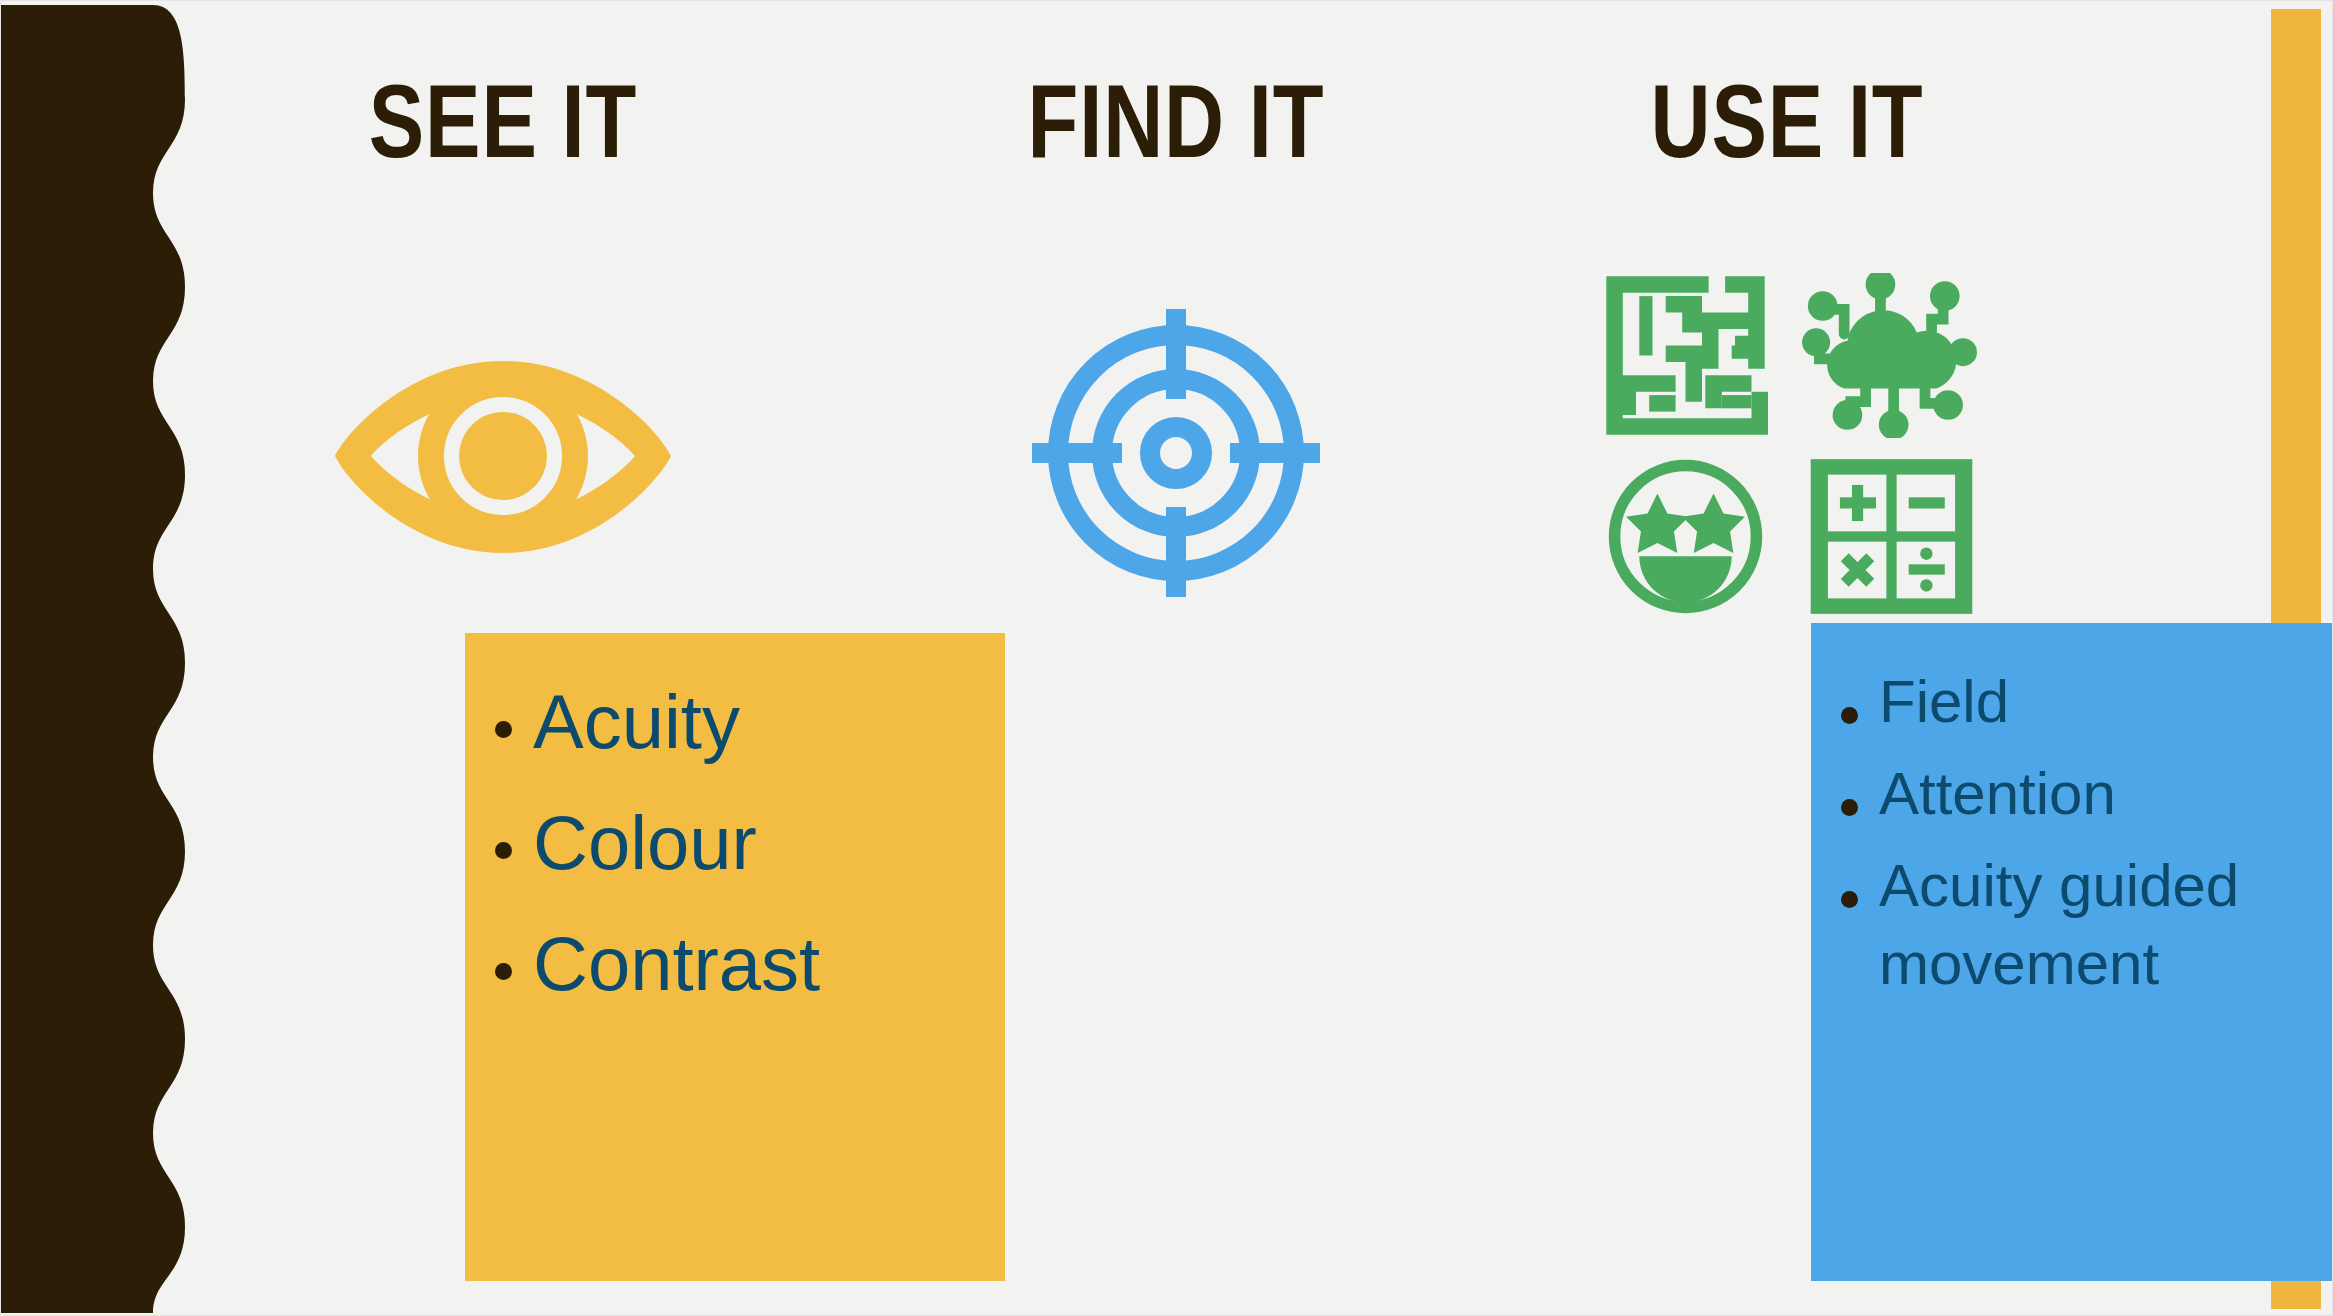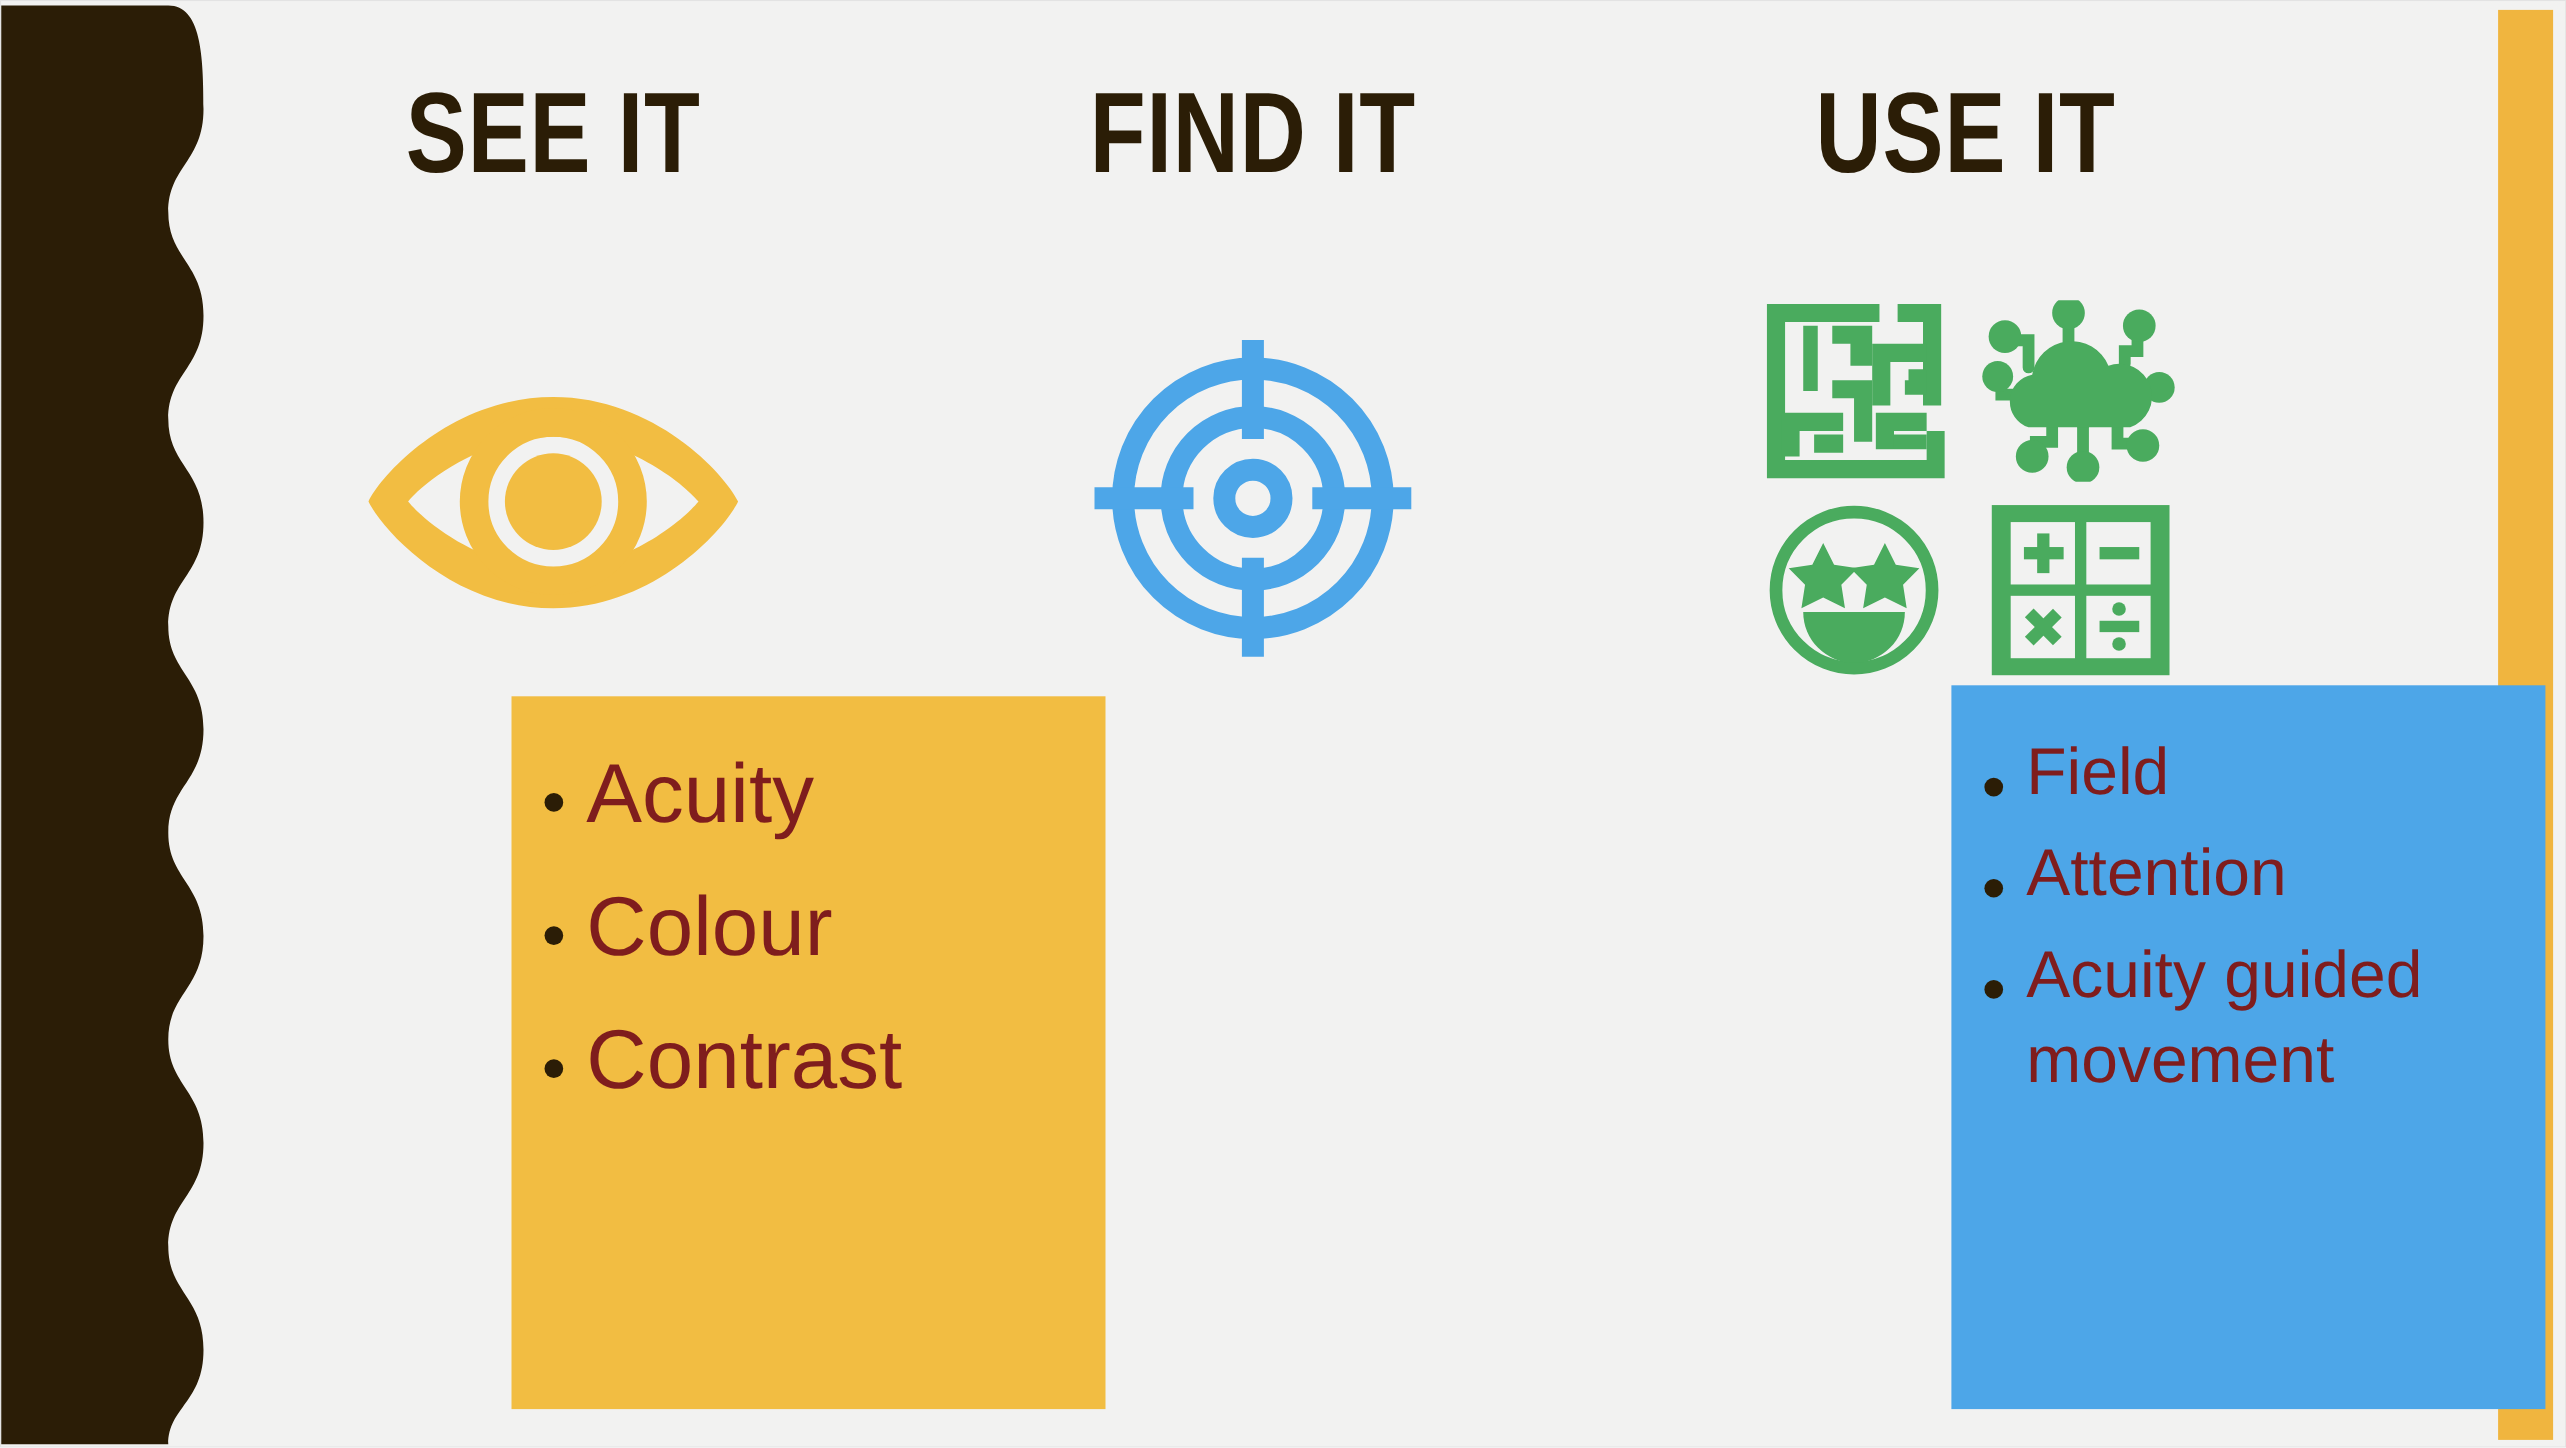--- a/index.html
+++ b/index.html
@@ -34,21 +34,21 @@
     height: 1300px;
     background: #f0b53f;
   }
   
   .col {
     position: absolute;
     top: 0;
     height: 1264px;
   }
   .col-see  { left: 232px;  width: 540px; }
-  .col-find { left: 868px;  width: 540px; }
+  .col-find { left: 905px;  width: 540px; }
   .col-use  { left: 1516px; width: 540px; }
 
   .col-title {
     position: absolute;
     top: 68px;
     width: 100%;
     text-align: center;
     font-family: "Liberation Sans Narrow", "Liberation Sans", sans-serif;
     font-weight: 700;
     font-size: 104px;
@@ -87,21 +87,21 @@
     box-sizing: border-box;
     padding: 40px 26px 18px 26px;
   }
   .box-see  { left: 232px;  top: 632px;  width: 540px; height: 648px; background: #f2bd42; }
   .box-find { left: 905px;  top: 622px;  width: 540px; height: 658px; background: #4da6e8; }
 
   .bullets {
     list-style: none;
     margin: 0;
     padding: 0;
-    color: #7f1d1d;
+    color: #0c4a6e;
   }
   .bullets li {
     position: relative;
     padding-left: 42px;
     font-size: 76px;
     line-height: 1.30;
     margin-bottom: 22px;
     font-weight: 400;
   }
   .bullets li::before {

